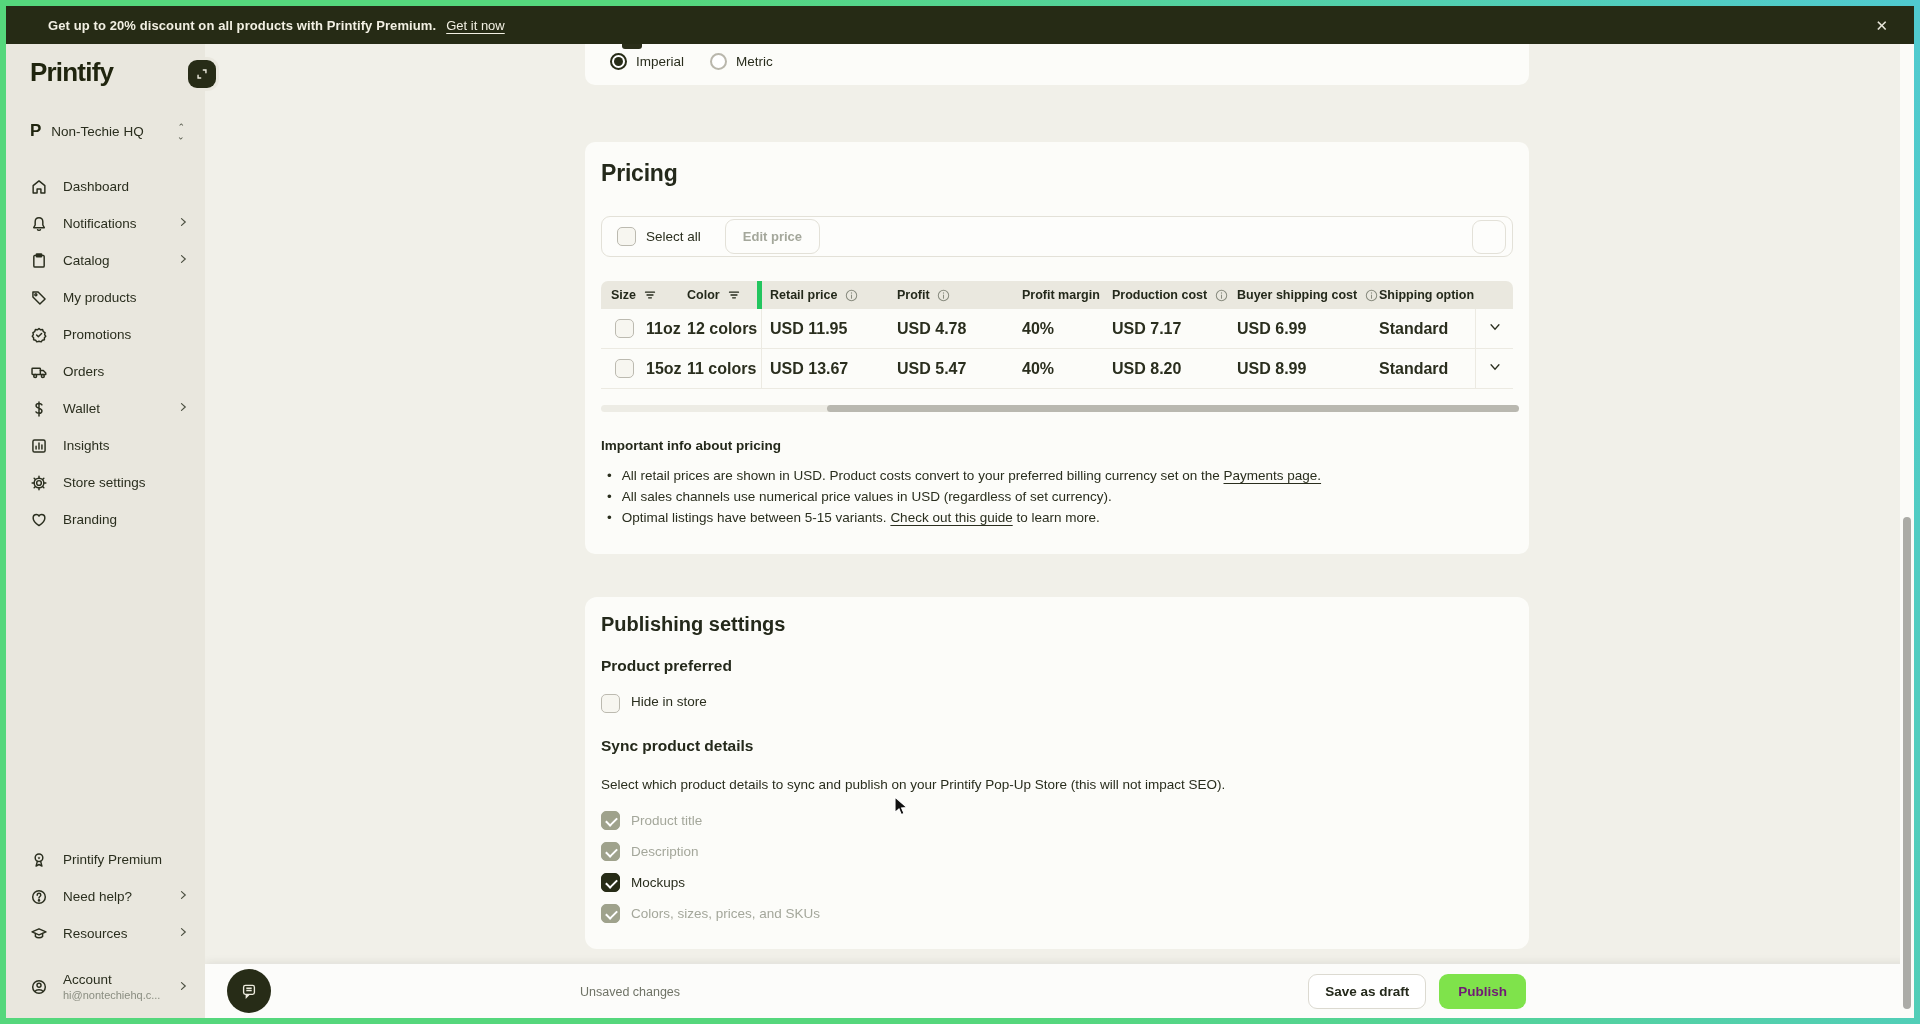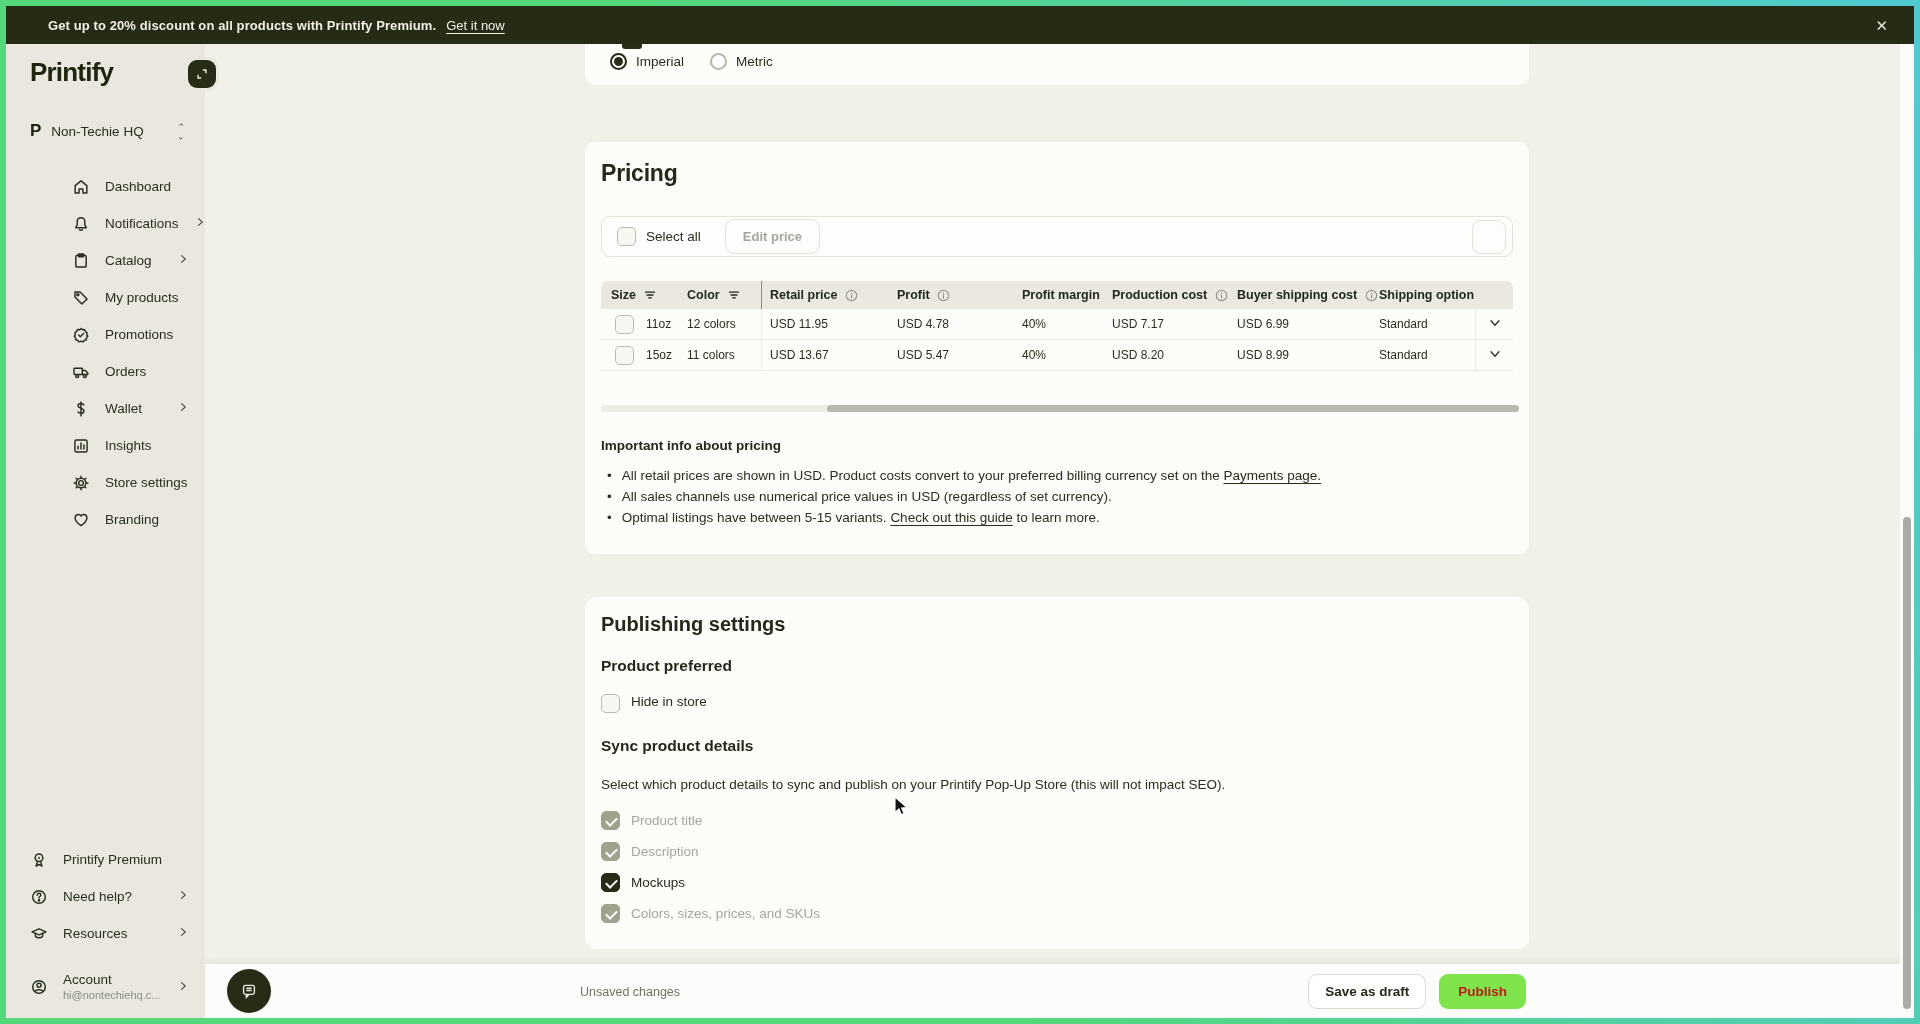--- a/index.html
+++ b/index.html
@@ -19,21 +19,21 @@
   .banner .close{margin-left:auto;font-size:15px;cursor:pointer;color:#e8e6da;line-height:1;}
   
   .bodyrow{flex:1;display:flex;min-height:0;position:relative;}
   .sidebar{width:199px;background:var(--sidebar);flex-shrink:0;position:relative;font-size:13.5px;}
   .logo{position:absolute;left:24px;top:13px;font-size:26px;font-weight:800;letter-spacing:-.8px;color:#20250f;}
   .collapse-btn{position:absolute;left:182px;top:16px;width:28px;height:28px;background:#272c17;border-radius:9px;display:flex;align-items:center;justify-content:center;z-index:5;cursor:pointer;box-shadow:0 0 0 3px rgba(233,231,222,.9);}
   .store{position:absolute;left:14px;top:70px;right:10px;height:34px;display:flex;align-items:center;gap:10px;padding:0 10px;border-radius:8px;cursor:pointer;}
   .store .pmark{font-weight:800;font-size:17px;color:#20250f;}
   .store .name{font-weight:500;}
   .store .updown{margin-left:auto;display:flex;flex-direction:column;gap:1px;color:#4c5042;font-size:9px;line-height:8px;}
-  .nav{position:absolute;top:124px;left:0;right:0;padding-left:42px;}
+  .nav{position:absolute;top:124px;left:0;right:0;}
   .nav-item{height:37px;display:flex;align-items:center;gap:15px;padding:0 16px 0 24px;cursor:pointer;color:var(--ink);}
   .nav-item .lbl{flex:1;}
   .icn{display:inline-flex;width:18px;height:18px;align-items:center;justify-content:center;flex-shrink:0;}
   .icn svg{display:block;}
   .sb-footer{position:absolute;left:0;right:0;bottom:66px;}
   .account-item{height:46px;display:flex;align-items:center;gap:15px;padding:0 16px 0 24px;cursor:pointer;position:absolute;left:0;right:0;bottom:8px;}
   .account-item .two{flex:1;line-height:1.25;}
   .account-item .mail{font-size:11px;color:#8a8d80;}
   
   .main{flex:1;background:var(--mainbg);position:relative;overflow:hidden;}
@@ -56,25 +56,25 @@
   .toolbar .cbx{margin-left:15px;}
   .toolbar .sel-lbl{margin-left:10px;font-size:13.5px;}
   .btn-ghost{margin-left:24px;padding:9px 17px;border:1px solid var(--border);border-radius:9px;background:#fdfdfb;color:var(--disabled);font-size:13px;font-weight:700;cursor:default;font-family:inherit;text-align:center;}
   .gear-btn{margin-left:auto;margin-right:6px;width:34px;height:34px;border:1px solid var(--border);border-radius:9px;background:#fdfdfb;display:flex;align-items:center;justify-content:center;cursor:pointer;}
   
   .vtable{position:absolute;left:16px;top:139px;width:912px;}
   .t-head,.t-row{display:grid;grid-template-columns:78px 83px 127px 125px 90px 125px 142px 104px 38px;}
   .t-head{height:28px;background:var(--thead);border-radius:7px 7px 0 0;align-items:center;font-size:12.5px;font-weight:700;color:var(--dark);}
   .t-head .hc{display:flex;align-items:center;gap:5px;padding-left:8px;white-space:nowrap;}
   .t-head .hc:first-child{padding-left:10px;}
-  .t-row{height:31px;align-items:center;font-size:12px;border-bottom:1px solid #eceae2;background:var(--card);}
+  .t-row{height:40px;align-items:center;font-size:16px;border-bottom:1px solid #eceae2;background:var(--card);font-weight:bold;}
   .t-row .c{padding-left:8px;white-space:nowrap;}
   .c-size{display:flex;align-items:center;gap:12px;padding-left:14px;}
   .c-color{border-right:1px solid #eceae2;align-self:stretch;display:flex;align-items:center;}
-  .hc-color{border-right:1px solid #22c55e;align-self:stretch;}
+  .hc-color{border-right:5px solid #22c55e;align-self:stretch;}
   .c-chev{display:flex;align-items:center;justify-content:center;border-left:1px solid #eceae2;align-self:stretch;cursor:pointer;}
   .hscroll{position:absolute;left:16px;top:263px;width:912px;height:7px;background:#edece5;border-radius:4px;}
   .hscroll .thumb{position:absolute;left:226px;top:0;width:692px;height:7px;background:#b9b8b0;border-radius:4px;cursor:grab;}
   .info-title{position:absolute;left:16px;top:296px;font-size:13.5px;font-weight:700;color:var(--dark);}
   .bullets{position:absolute;left:22px;top:326px;font-size:13.5px;color:var(--ink);}
   .bullets li{list-style:none;display:block;margin-bottom:6px;}
   .bullets li::before{content:'•';margin-right:10px;}
   .bullets a{color:var(--ink);text-decoration:underline;text-underline-offset:3px;cursor:pointer;}
   
   .pub-card{top:553px;height:352px;border-radius:12px;}
@@ -84,21 +84,21 @@
   .h3b{position:absolute;left:16px;top:140px;font-size:15.5px;font-weight:700;color:var(--dark);}
   .sync-desc{position:absolute;left:16px;top:180px;font-size:13.5px;}
   .sync-list{position:absolute;left:16px;top:208px;}
   .sync-row{height:31px;display:flex;align-items:center;gap:11px;font-size:13.5px;cursor:pointer;}
   .sync-row.dis{color:var(--disabled);cursor:default;}
   
   .bottombar{position:absolute;left:0;right:0;bottom:0;height:54px;background:#fcfcfa;box-shadow:0 -2px 8px rgba(40,40,30,.08);}
   .unsaved{position:absolute;left:375px;top:21px;font-size:12.5px;color:var(--muted);}
   .bb-actions{position:absolute;right:388px;top:10px;display:flex;gap:13px;}
   .btn-secondary{padding:9px 16px;background:#fff;border:1px solid #dcdad1;border-radius:9px;font-size:13.5px;font-weight:700;color:var(--dark);cursor:pointer;font-family:inherit;}
-  .btn-primary{padding:9px 19px;background:var(--green);border:none;border-radius:9px;font-size:13.5px;font-weight:700;color:#b91c1c;cursor:pointer;font-family:inherit;}
+  .btn-primary{padding:9px 19px;background:var(--green);border:none;border-radius:9px;font-size:13.5px;font-weight:700;color:#701a75;cursor:pointer;font-family:inherit;}
   .chat-fab{position:absolute;left:22px;top:5px;width:44px;height:44px;border-radius:50%;background:#272c17;display:flex;align-items:center;justify-content:center;cursor:pointer;}
   
   .vscroll-track{position:absolute;right:0;top:0;width:14px;height:100%;background:#fbfbf8;}
   .vscroll-thumb{position:absolute;right:3px;top:473px;width:8px;height:492px;background:#ababa6;border-radius:4px;cursor:grab;}
   .cursor{position:absolute;left:689px;top:752px;z-index:50;pointer-events:none;}
   .chev-right{color:#4c5042;}
 </style>
 </head>
 <body>
 

